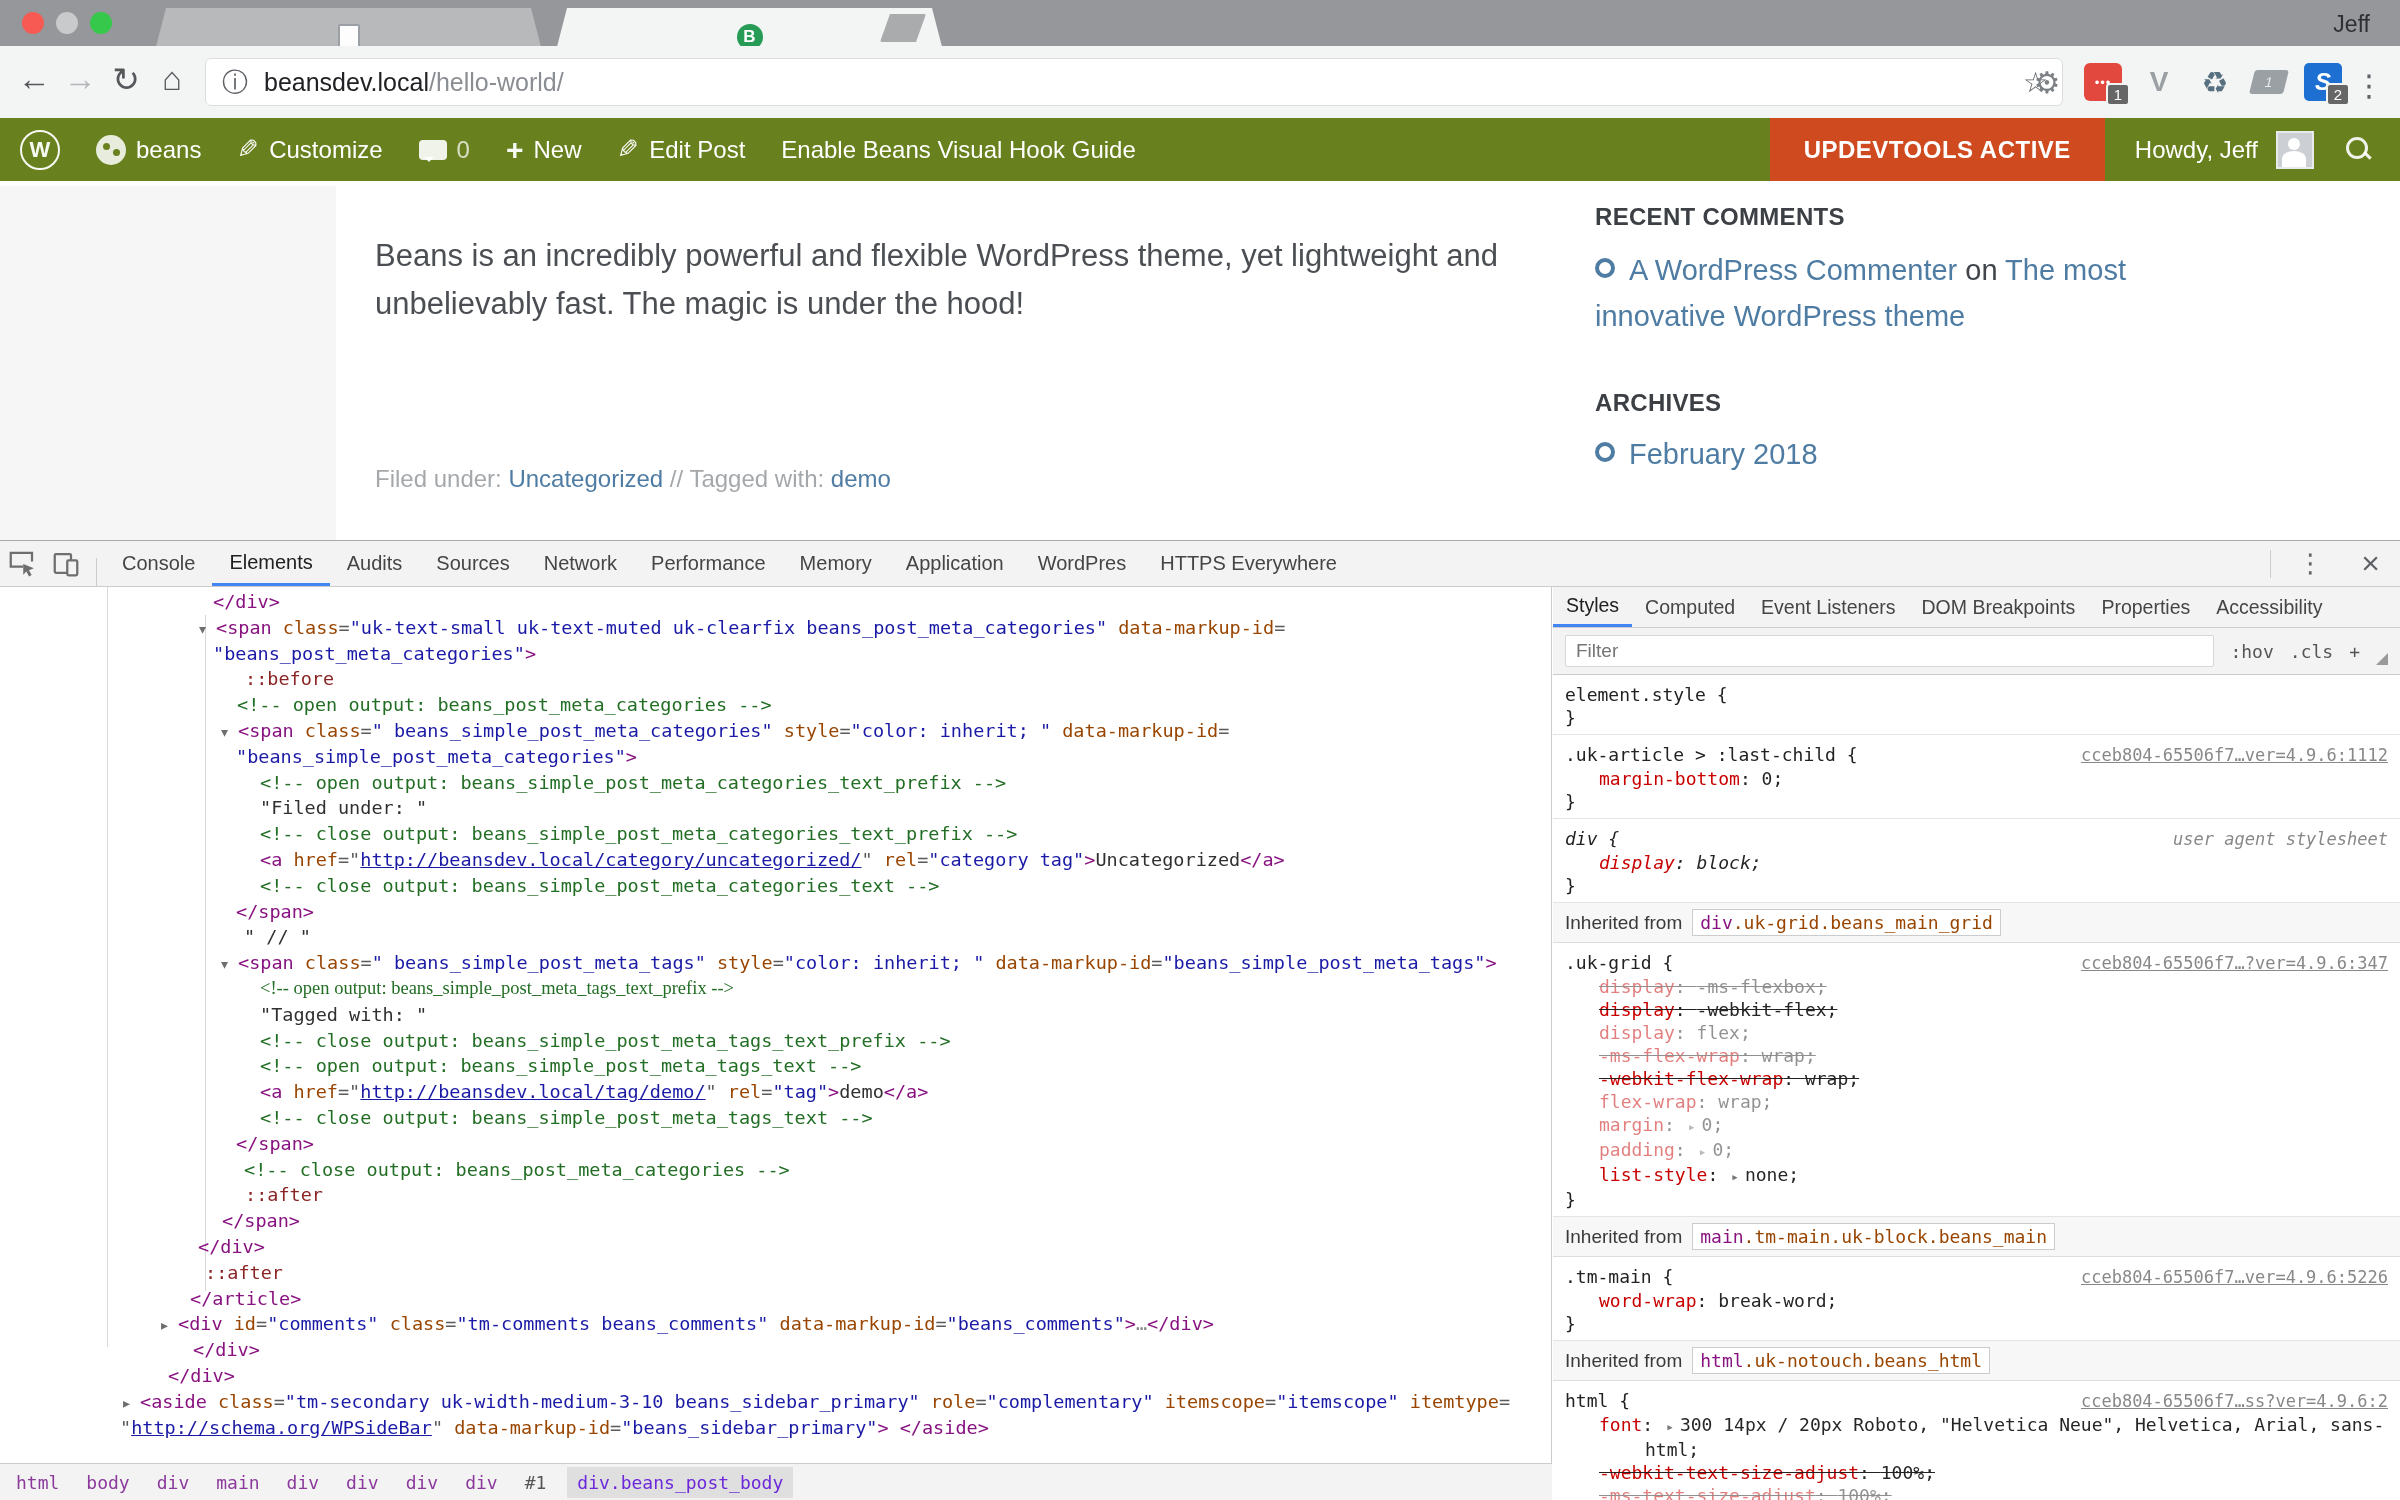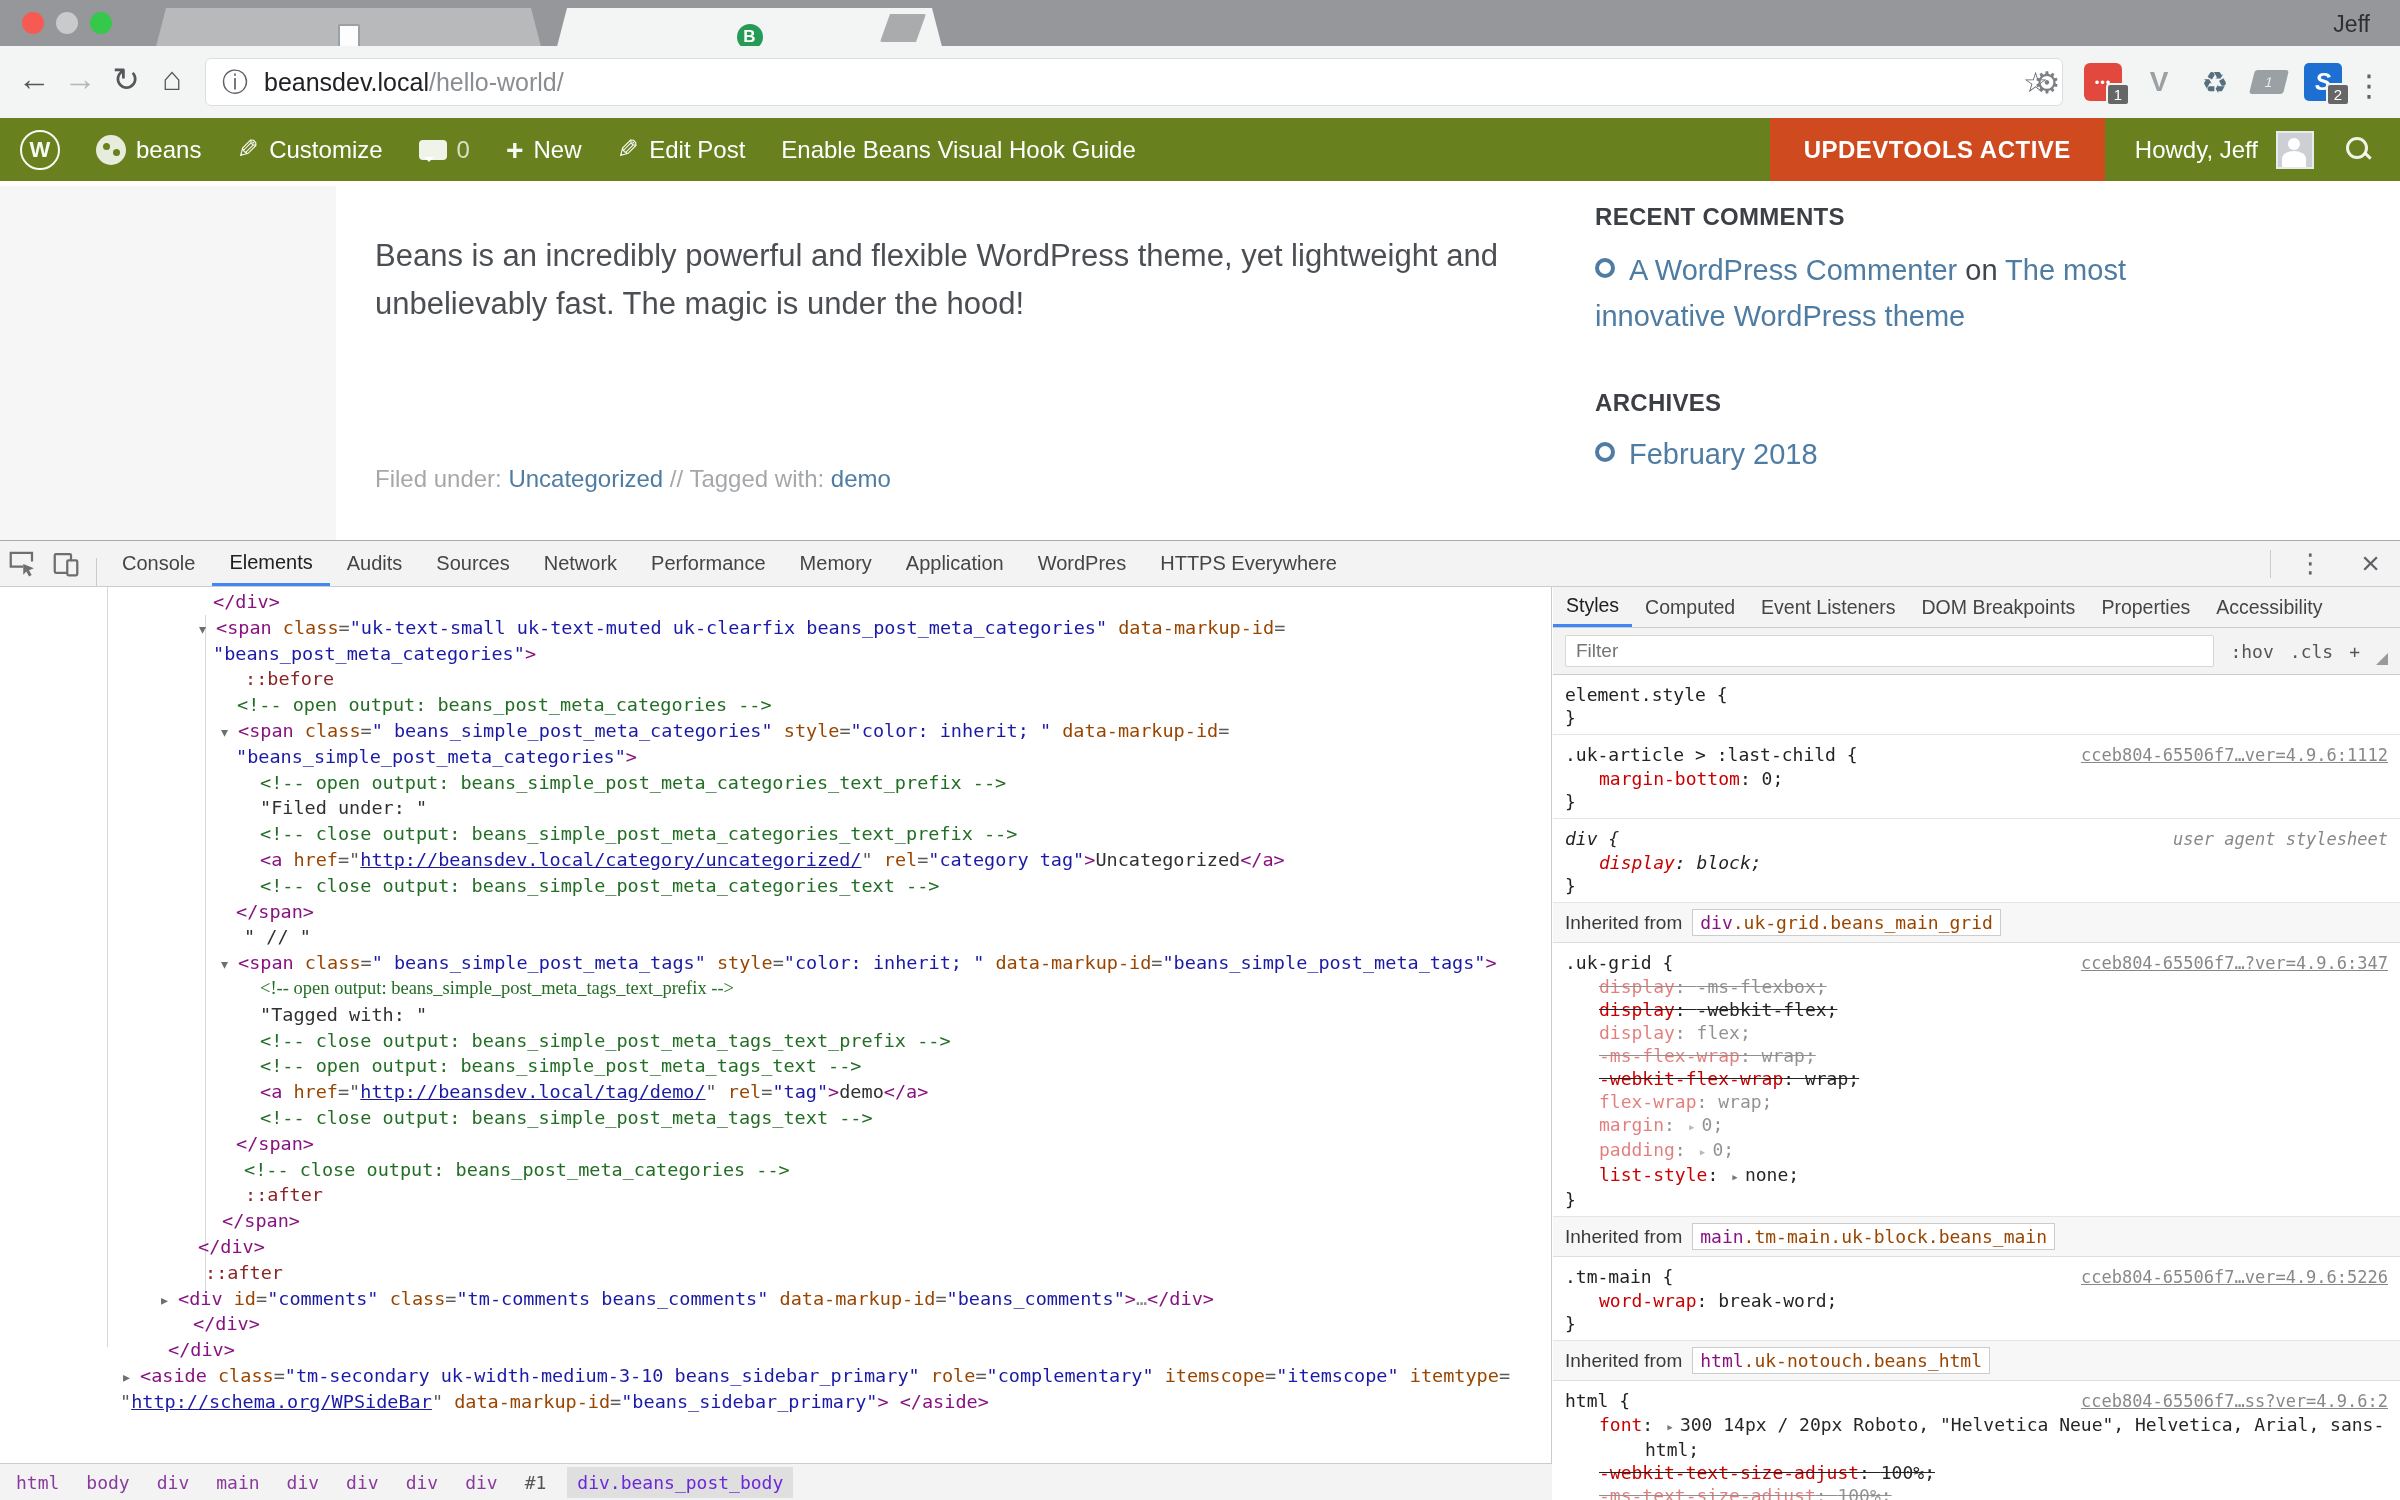--- a/index.html
+++ b/index.html
@@ -342,20 +342,21 @@
           <div class="tree-row" style="padding-left: 260px;"><span class="tok-c">&lt;!-- close output: beans_simple_post_meta_tags_text_prefix --&gt;</span></div>
           <div class="tree-row" style="padding-left: 260px;"><span class="tok-c">&lt;!-- open output: beans_simple_post_meta_tags_text --&gt;</span></div>
           <div class="tree-row" style="padding-left: 260px;"><span class="tok-t">&lt;a</span><span class="tok-a"> href</span><span class="tok-o">="</span><span class="tok-l">http://beansdev.local/tag/demo/</span><span class="tok-o">"</span><span class="tok-a"> rel</span><span class="tok-o">=</span><span class="tok-v">"tag"</span><span class="tok-t">&gt;</span><span class="tok-x">demo</span><span class="tok-t">&lt;/a&gt;</span></div>
           <div class="tree-row" style="padding-left: 260px;"><span class="tok-c">&lt;!-- close output: beans_simple_post_meta_tags_text --&gt;</span></div>
           <div class="tree-row" style="padding-left: 236px;"><span class="tok-t">&lt;/span&gt;</span></div>
           <div class="tree-row" style="padding-left: 244px;"><span class="tok-c">&lt;!-- close output: beans_post_meta_categories --&gt;</span></div>
           <div class="tree-row" style="padding-left: 245px;"><span class="tok-p">::after</span></div>
           <div class="tree-row" style="padding-left: 222px;"><span class="tok-t">&lt;/span&gt;</span></div>
           <div class="tree-row" style="padding-left: 198px;"><span class="tok-t">&lt;/div&gt;</span></div>
           <div class="tree-row" style="padding-left: 205px;"><span class="tok-p">::after</span></div>
+          <div class="tree-row" style="padding-left: 190px;"><span class="tok-t">&lt;/article&gt;</span></div>
           <div class="tree-row" style="padding-left: 178px;"><span class="tree-arrow" style="left: 161px;">▸</span><span class="tok-t">&lt;div</span><span class="tok-a"> id</span><span class="tok-o">=</span><span class="tok-v">"comments"</span><span class="tok-a"> class</span><span class="tok-o">=</span><span class="tok-v">"tm-comments beans_comments"</span><span class="tok-a"> data-markup-id</span><span class="tok-o">=</span><span class="tok-v">"beans_comments"</span><span class="tok-t">&gt;</span><span class="tok-e">…</span><span class="tok-t">&lt;/div&gt;</span></div>
           <div class="tree-row" style="padding-left: 193px;"><span class="tok-t">&lt;/div&gt;</span></div>
           <div class="tree-row" style="padding-left: 168px;"><span class="tok-t">&lt;/div&gt;</span></div>
           <div class="tree-row" style="padding-left: 140px;"><span class="tree-arrow" style="left: 123px;">▸</span><span class="tok-t">&lt;aside</span><span class="tok-a"> class</span><span class="tok-o">=</span><span class="tok-v">"tm-secondary uk-width-medium-3-10 beans_sidebar_primary"</span><span class="tok-a"> role</span><span class="tok-o">=</span><span class="tok-v">"complementary"</span><span class="tok-a"> itemscope</span><span class="tok-o">=</span><span class="tok-v">"itemscope"</span><span class="tok-a"> itemtype</span><span class="tok-o">=</span></div>
           <div class="tree-row" style="padding-left: 120px;"><span class="tok-o">"</span><span class="tok-l">http://schema.org/WPSideBar</span><span class="tok-o">"</span><span class="tok-a"> data-markup-id</span><span class="tok-o">=</span><span class="tok-v">"beans_sidebar_primary"</span><span class="tok-t">&gt;</span><span class="tok-x"> </span><span class="tok-t">&lt;/aside&gt;</span></div>
         </div>
     </div>
     <div class="dt-crumbs">
         <span class="crumb">html</span>
         <span class="crumb">body</span>

